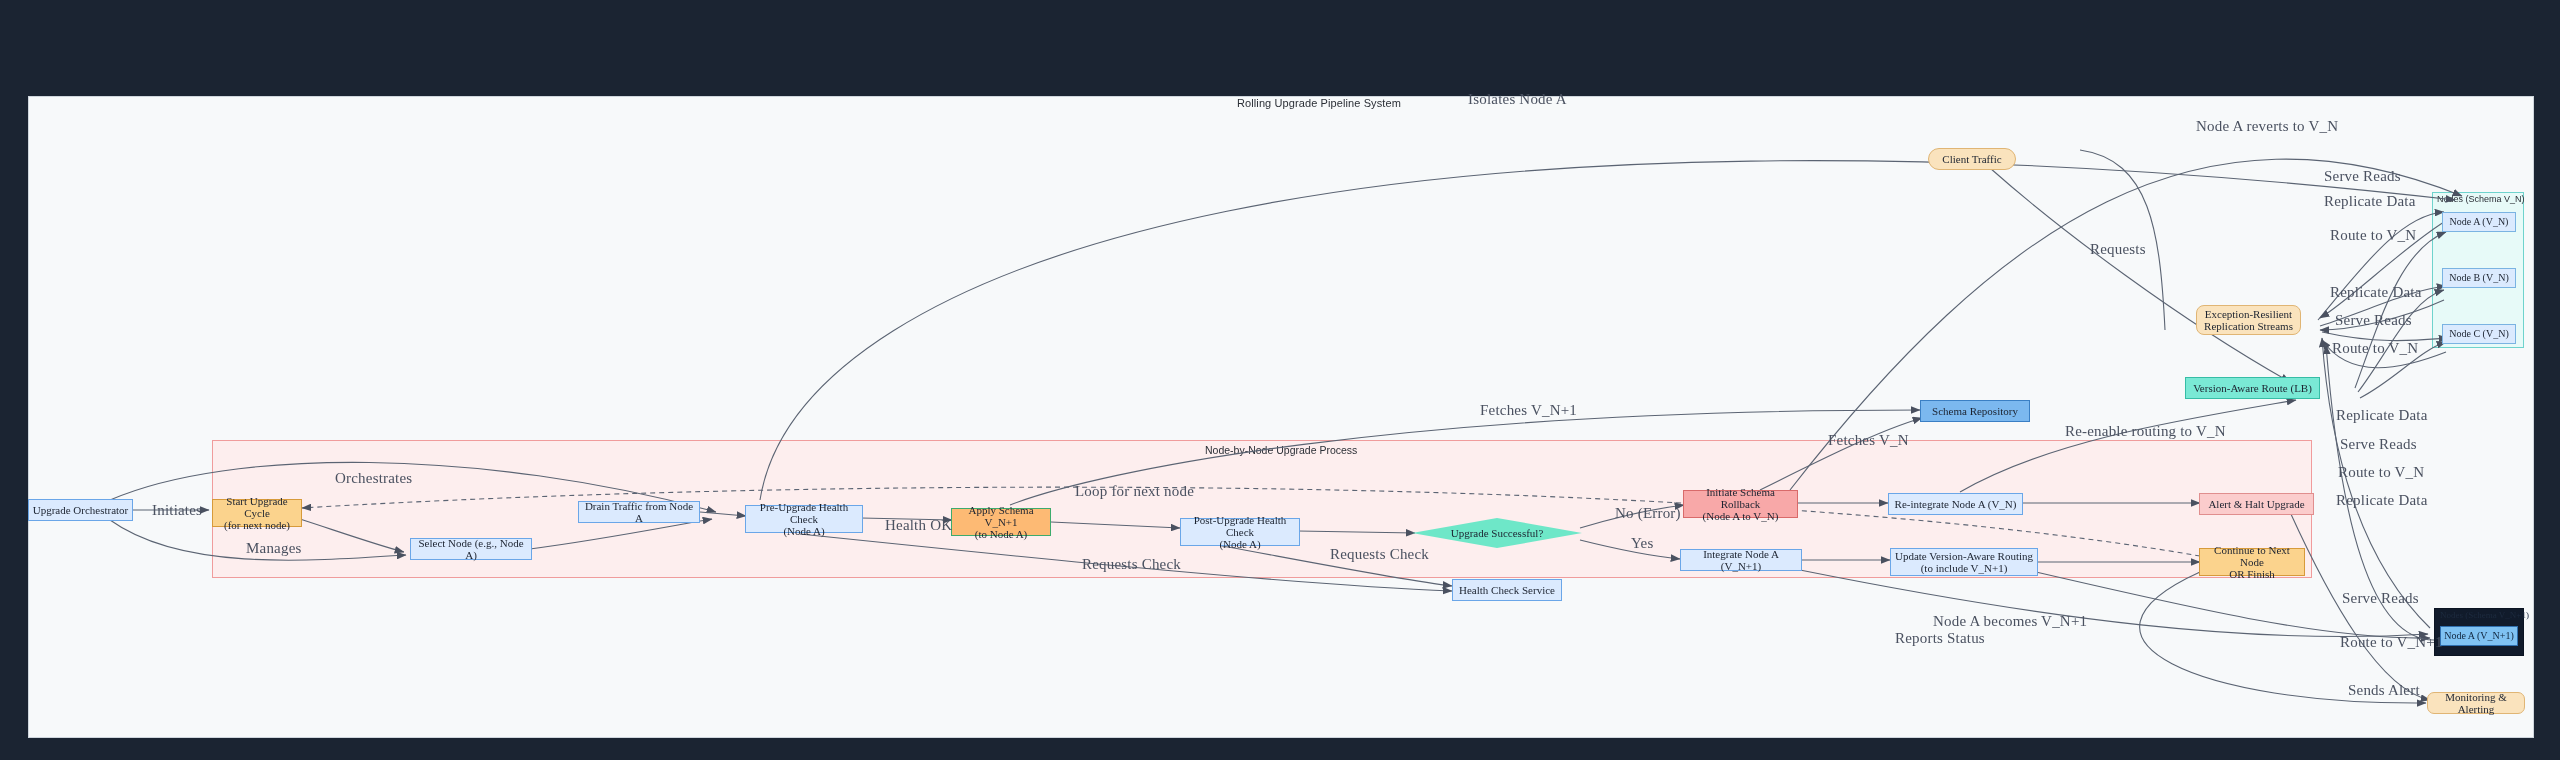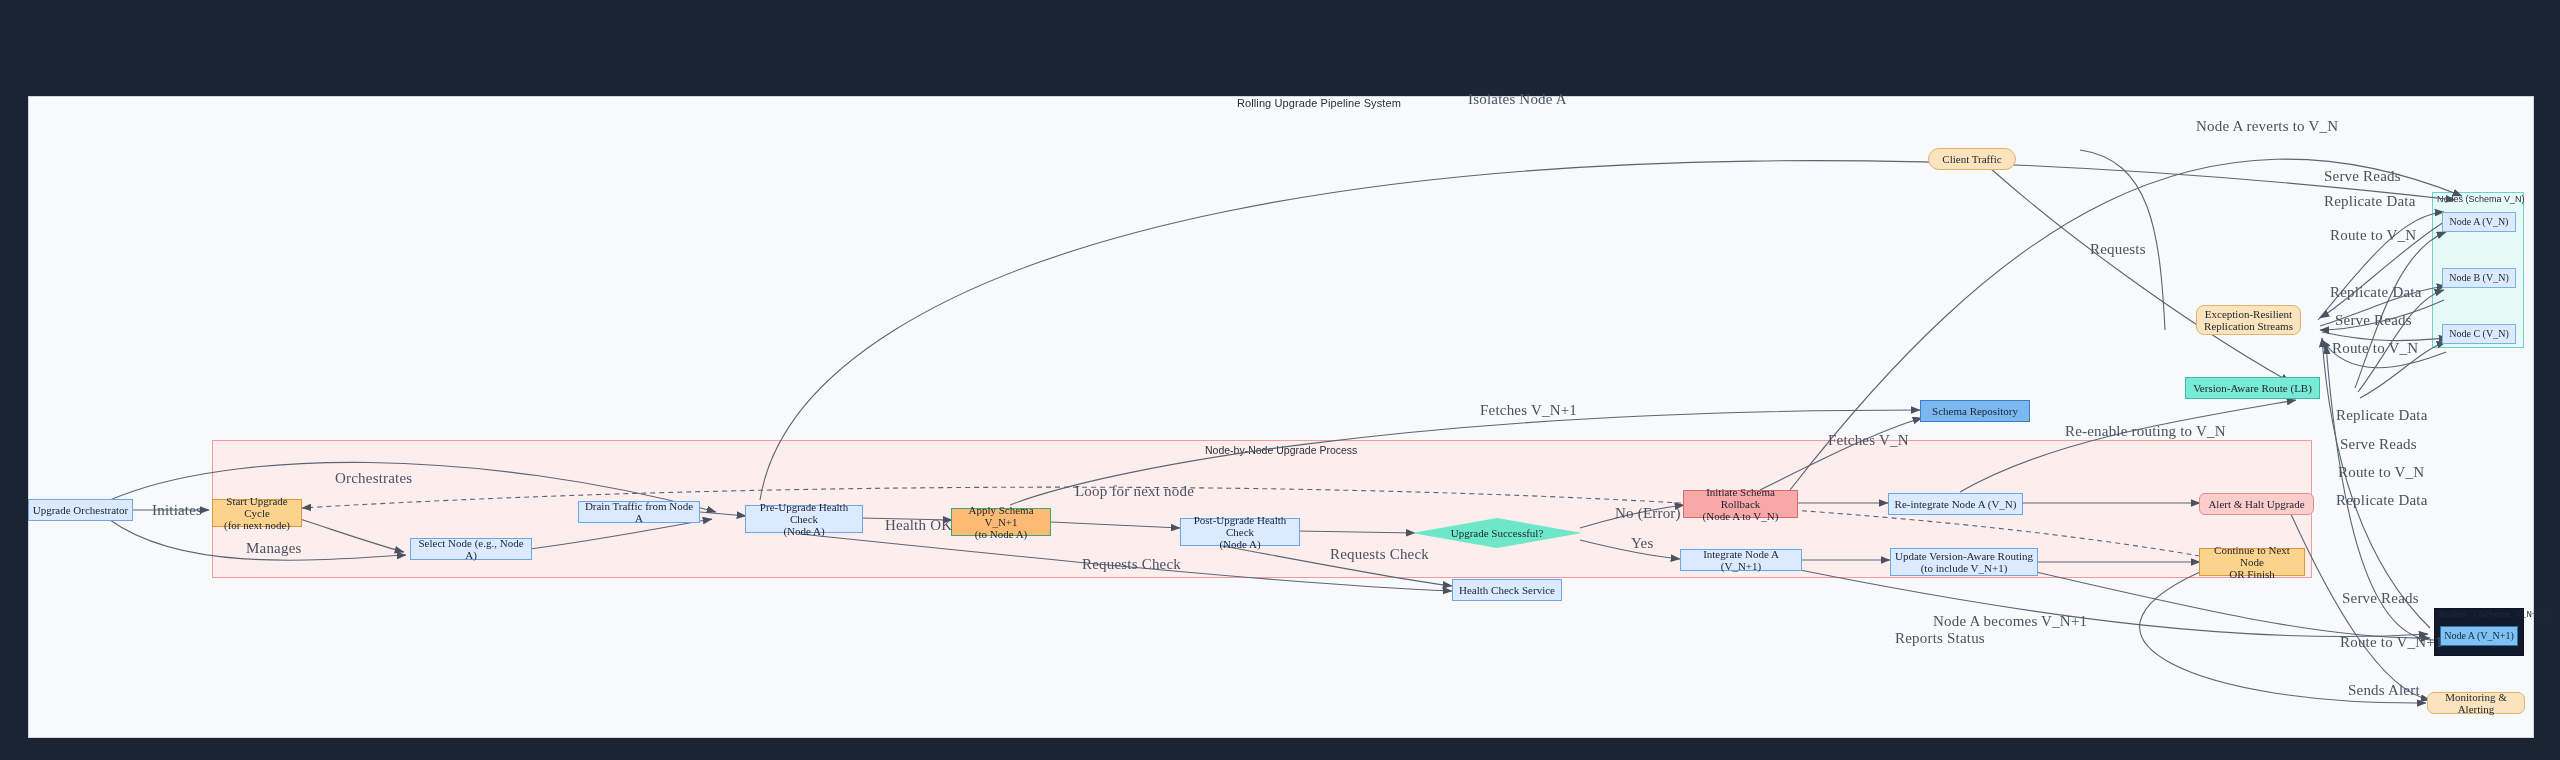--- a/index.html
+++ b/index.html
@@ -48,21 +48,21 @@
     font-size:9px;color:#2b2f36;white-space:nowrap;
   }
 
   
   #sg-vn1{
     left:2434px;top:608px;width:90px;height:48px;
     background:#111b2b;border:1px solid #0b1422;
   }
   #sg-vn1-label{
     position:absolute;left:2440px;top:610px;
-    font-family:Liberation Mono, monospace;
+    font-family:Liberation Serif, serif;
     font-size:9px;color:#1d2b3f;white-space:nowrap;
   }
 
   
   .node{
     position:absolute;box-sizing:border-box;
     display:flex;align-items:center;justify-content:center;
     text-align:center;
     font-size:11px;line-height:1.12;
     color:#1c2330;
@@ -228,21 +228,21 @@
   <div class="diamond" style="left:1412px;top:518px;width:170px;height:30px;">
     <div class="shape"></div>
     <div class="dlabel">Upgrade Successful?</div>
   </div>
 
   <div class="node red" style="left:1683px;top:490px;width:115px;height:28px;">Initiate Schema Rollback
 (Node A to V_N)</div>
 
   <div class="node blue" style="left:1888px;top:493px;width:135px;height:22px;">Re-integrate Node A (V_N)</div>
 
-  <div class="node red-soft" style="left:2199px;top:493px;width:115px;height:22px;border-radius:6px;">Alert &amp; Halt Upgrade</div>
+  <div class="node red-soft" style="left:2199px;top:493px;width:115px;height:22px;">Alert &amp; Halt Upgrade</div>
 
   <div class="node blue" style="left:1680px;top:549px;width:122px;height:22px;">Integrate Node A (V_N+1)</div>
 
   <div class="node blue" style="left:1890px;top:548px;width:148px;height:28px;">Update Version-Aware Routing
 (to include V_N+1)</div>
 
   <div class="node orange" style="left:2199px;top:548px;width:106px;height:28px;">Continue to Next Node
 OR Finish</div>
 
   <div class="node blue" style="left:1452px;top:579px;width:110px;height:22px;">Health Check Service</div>

